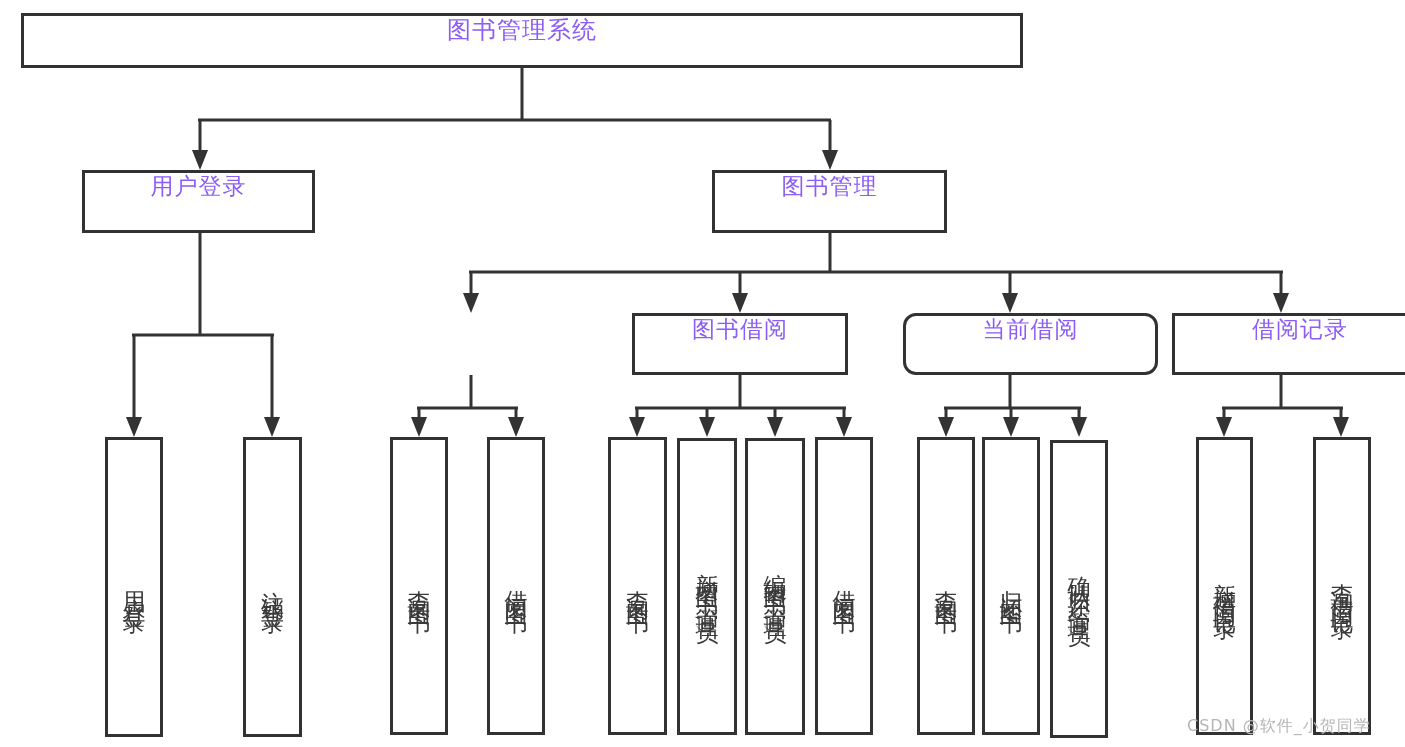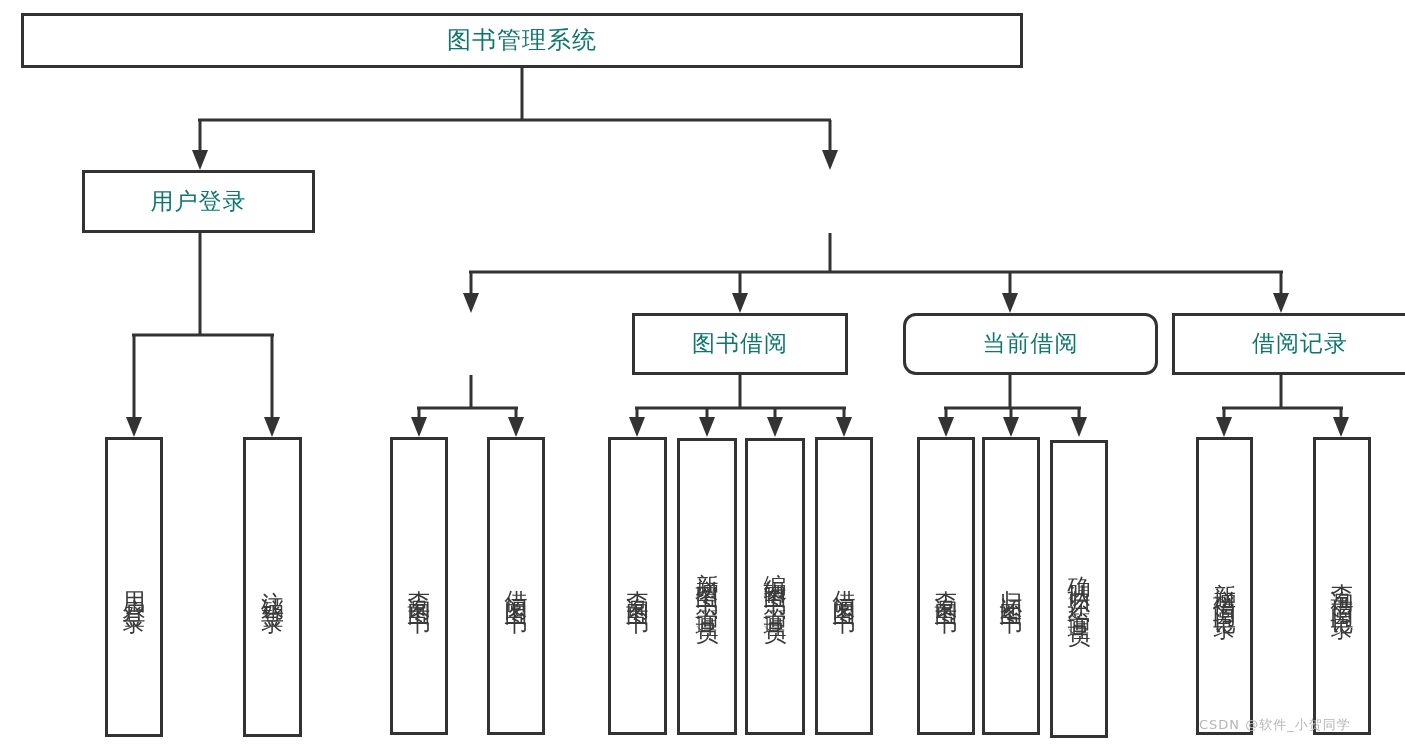--- a/index.html
+++ b/index.html
@@ -16,23 +16,23 @@
     left: 0; top: 0;
     width: 1405px;
     height: 747px;
   }
   .node {
     position: absolute;
     box-sizing: border-box;
     border: 3px solid #323232;
     background: #ffffff;
     display: flex;
-    align-items: center;
+    align-items: flex-start;
     justify-content: center;
-    color: #0f766e;
+    color: #8b5cf6;
     font-size: 23px;
     line-height: 1.2;
     letter-spacing: 1px;
   }
   .node.root { font-size: 24px; }
   .vnode {
     position: absolute;
     box-sizing: border-box;
     border: 3px solid #323232;
     background: #ffffff;
@@ -44,24 +44,23 @@
     writing-mode: vertical-rl;
     text-orientation: mixed;
     letter-spacing: 7px;
     line-height: 1;
   }
   .watermark {
     position: absolute;
     left: 1187px;
     top: 716px;
     color: #b5b5b5;
-    font-size: 13px;
+    font-size: 16px;
     white-space: nowrap;
     letter-spacing: 1px;
-    margin-left: 12px;
   }
   line { stroke: #333333; stroke-width: 3; }
   polygon { fill: #333333; }
 </style>
 </head>
 <body>
 
 <div id="page">
 
   <svg id="connectors" viewBox="0 0 1405 747" xmlns="http://www.w3.org/2000/svg">
@@ -140,20 +139,23 @@
     </g>
   </svg>
 
   <div class="node root" style="left:21px; top:13px; width:1002px; height:55px;">
     <span>图书管理系统</span>
   </div>
 
   <div class="node" style="left:82px; top:170px; width:233px; height:63px;">
     <span>用户登录</span>
   </div>
+  <div class="node" style="left:712px; top:170px; width:235px; height:63px;">
+    <span>图书管理</span>
+  </div>
 
   <div class="node" style="left:632px; top:313px; width:216px; height:62px;">
     <span>图书借阅</span>
   </div>
   <div class="node" style="left:903px; top:313px; width:255px; height:62px;border-radius:13px;">
     <span>当前借阅</span>
   </div>
   <div class="node" style="left:1172px; top:313px; width:256px; height:62px;">
     <span>借阅记录</span>
   </div>

